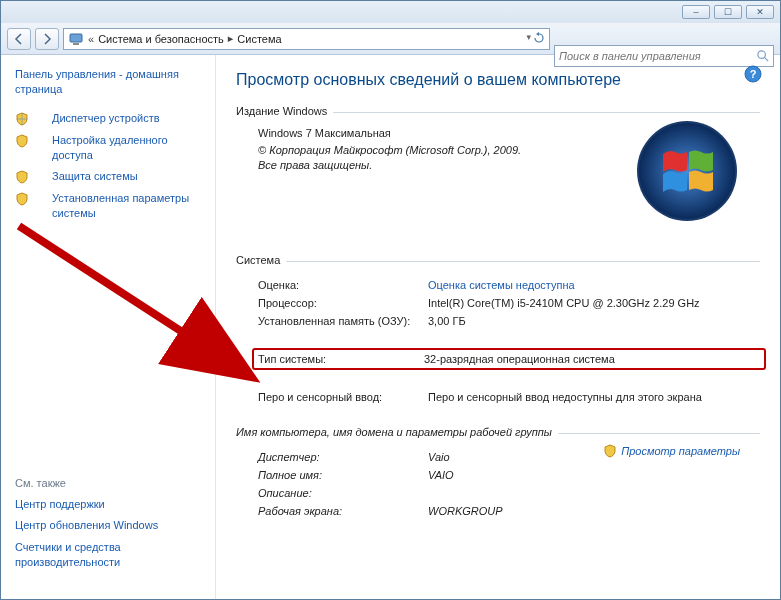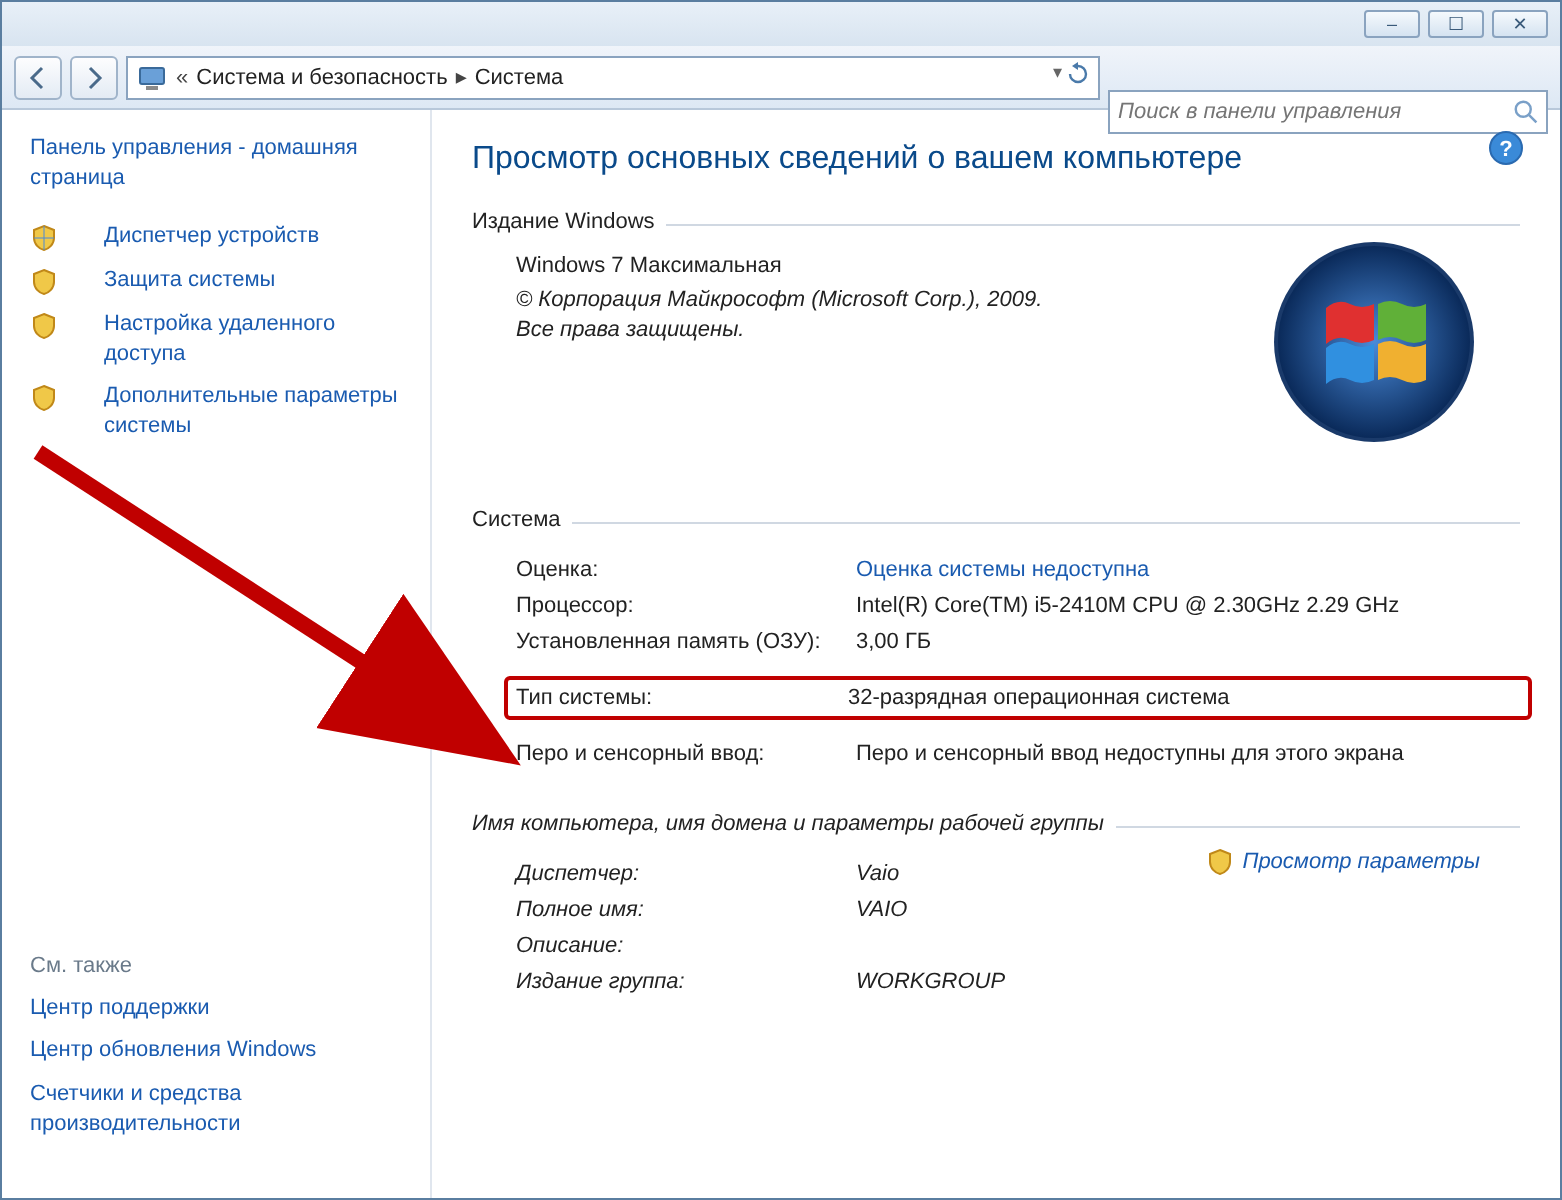--- a/index.html
+++ b/index.html
@@ -32,21 +32,21 @@
 .fieldset-title { color:#222; font-size:11px; background:#fff; padding-right:6px; position:relative; z-index:2; display:inline-block; }
 .fieldset-line { position:absolute; top:7px; left:0; right:0; height:1px; background:#d0d8e2; z-index:1; }
 .fieldset-body { padding:10px 0 0 22px; }
 .edition-text { margin-bottom:4px; }
 .copyright { line-height:1.4; max-width:280px;font-style:italic; }
 .winlogo { position:absolute; right:20px; top:14px; width:105px; height:105px; }
 .info-row { display:flex; padding:3px 0; }
 .info-label { width:170px; color:#222; }
 .info-value { flex:1; color:#222; }
 .info-value.link { color:#1a5bb0; cursor:pointer; }
-.highlight-row { border:2px solid #c00000; border-radius:3px; padding:3px 4px; margin:8px -6px; display:flex; }
+.highlight-row { border:2px solid #c00000; border-radius:3px; padding:3px 4px; margin:18px -6px; display:flex; }
 .highlight-row .info-label { width:166px; }
 .grp-row { display:flex; padding:3px 0; }
 .change-link { position:absolute; right:20px; color:#1a5bb0; cursor:pointer; display:flex; align-items:center; gap:4px; }
 .change-shield { width:14px; height:14px; }
 .arrow { position:absolute; left:-12px; top:195px; pointer-events:none; z-index:10; }
 .arrow svg { width:300px; height:200px; overflow:visible; }
 </style>
 </head>
 <body>
 
@@ -108,33 +108,33 @@
               <path d="M7 1 L12 3 V7 C12 10 9.5 12.5 7 13 C4.5 12.5 2 10 2 7 V3 Z" fill="#f0c848" stroke="#c08818"></path>
               <path d="M7 1 L7 13" stroke="#4a8ad8" stroke-width="0.5"></path>
               <path d="M2 7 L12 7" stroke="#4a8ad8" stroke-width="0.5"></path>
             </svg></span>
         <span>Диспетчер устройств</span>
       </div>
       <div class="navlink">
         <span class="shield"><svg viewBox="0 0 14 14">
               <path d="M7 1 L12 3 V7 C12 10 9.5 12.5 7 13 C4.5 12.5 2 10 2 7 V3 Z" fill="#f0c848" stroke="#c08818"></path>
             </svg></span>
+        <span>Настройка удаленного доступа</span>
+      </div>
+      <div class="navlink">
+        <span class="shield"><svg viewBox="0 0 14 14">
+              <path d="M7 1 L12 3 V7 C12 10 9.5 12.5 7 13 C4.5 12.5 2 10 2 7 V3 Z" fill="#f0c848" stroke="#c08818"></path>
+            </svg></span>
         <span>Защита системы</span>
       </div>
       <div class="navlink">
         <span class="shield"><svg viewBox="0 0 14 14">
               <path d="M7 1 L12 3 V7 C12 10 9.5 12.5 7 13 C4.5 12.5 2 10 2 7 V3 Z" fill="#f0c848" stroke="#c08818"></path>
             </svg></span>
-        <span>Настройка удаленного доступа</span>
-      </div>
-      <div class="navlink">
-        <span class="shield"><svg viewBox="0 0 14 14">
-              <path d="M7 1 L12 3 V7 C12 10 9.5 12.5 7 13 C4.5 12.5 2 10 2 7 V3 Z" fill="#f0c848" stroke="#c08818"></path>
-            </svg></span>
-        <span>Дополнительные параметры системы</span>
+        <span>Установленная параметры системы</span>
       </div>
       <div class="seealso">
         <div class="seealso-h">См. также</div>
         <div class="link">Центр поддержки</div>
         <div class="link">Центр обновления Windows</div>
         <div class="link">Счетчики и средства производительности</div>
       </div>
     </div>
 
     <div class="main">
@@ -218,21 +218,21 @@
           </div>
           <div class="grp-row">
             <div class="info-label">Полное имя:</div>
             <div class="info-value">VAIO</div>
           </div>
           <div class="grp-row">
             <div class="info-label">Описание:</div>
             <div class="info-value"></div>
           </div>
           <div class="grp-row">
-            <div class="info-label">Издание группа:</div>
+            <div class="info-label">Рабочая экрана:</div>
             <div class="info-value">WORKGROUP</div>
           </div>
         </div>
       </div>
     </div>
   </div>
 
   <div class="arrow">
     <svg viewBox="0 0 300 200">
       <defs>

